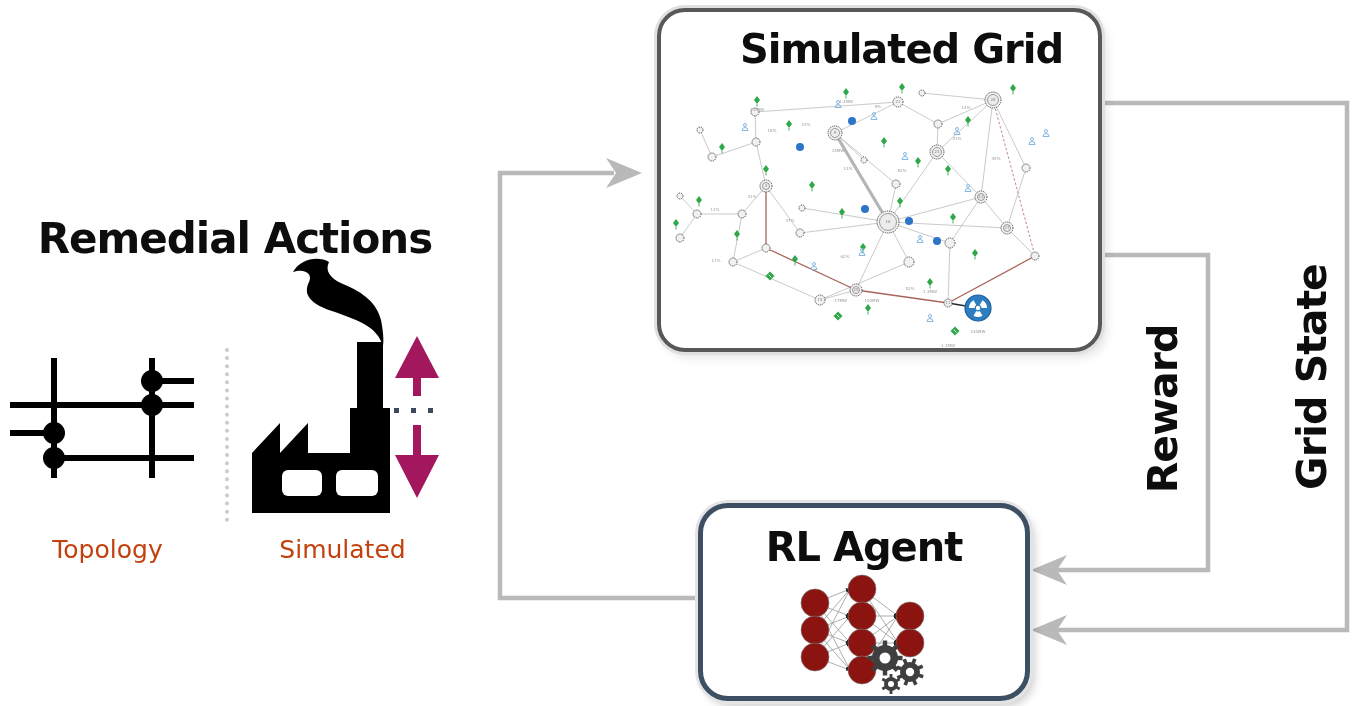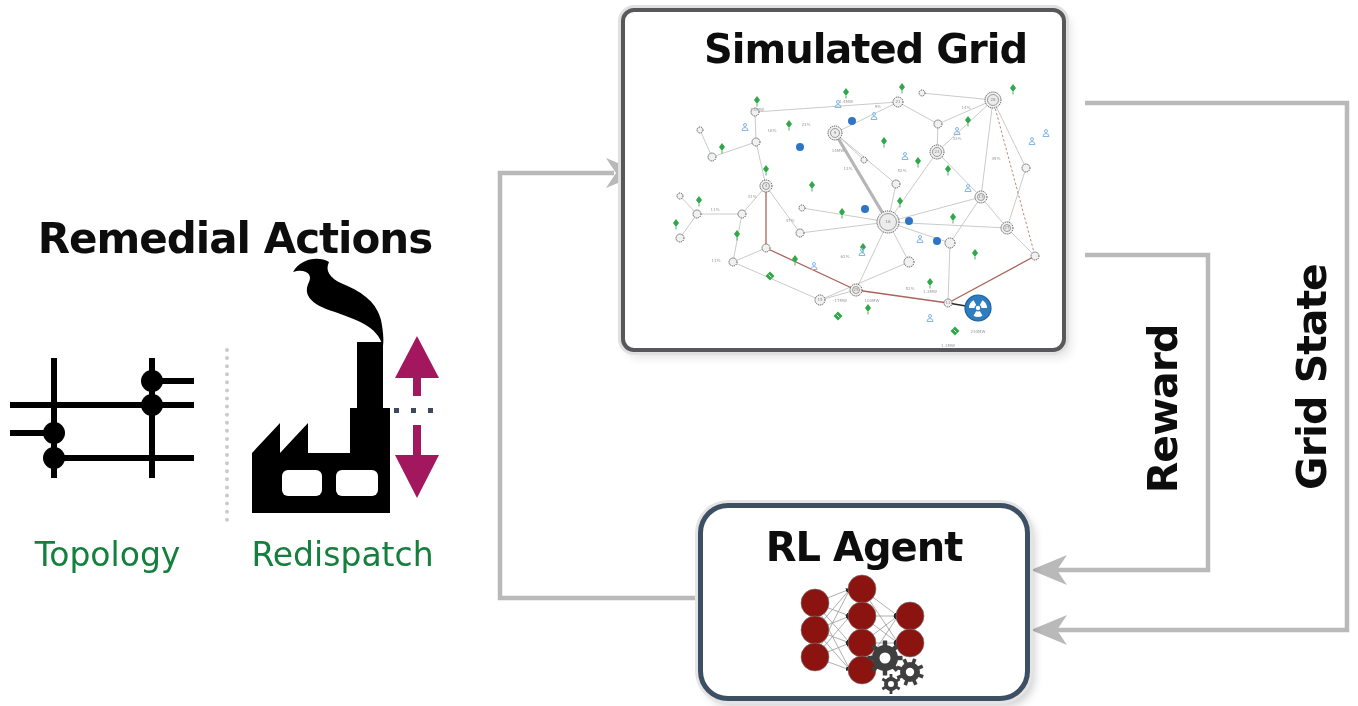--- a/index.html
+++ b/index.html
@@ -2,28 +2,28 @@
 <html><head>
 <meta charset="utf-8">
 <style>
   html,body{margin:0;padding:0;background:#fff;}
   .page{position:relative;width:1358px;height:706px;background:#fff;overflow:hidden;
         font-family:"DejaVu Sans","Liberation Sans",sans-serif;color:#0d0d0d;}
   .abs{position:absolute;}
   svg{display:block;}
   .big-title{font-weight:bold;font-size:42px;letter-spacing:-1px;text-align:center;color:#0d0d0d;}
   .box{position:absolute;background:#fff;box-sizing:border-box;}
-  .grid-box{left:621px;top:8px;width:445px;height:344px;border:4.5px solid #58585a;border-radius:13px;
+  .grid-box{left:657px;top:8px;width:445px;height:344px;border:4.5px solid #58585a;border-radius:28px;
             box-shadow:0 0 0 3px #e0e0e0, 5px 6px 10px rgba(0,0,0,.10);padding-left:44px;}
   .rl-box{left:698px;top:503px;width:332px;height:198px;border:5px solid #3d4f63;border-radius:30px;
           box-shadow:0 0 0 3px #e4e4e4, 5px 6px 9px rgba(0,0,0,.18);overflow:hidden;}
   .box-title{width:100%;text-align:center;font-weight:bold;font-size:40px;letter-spacing:-1px;color:#0d0d0d;}
   .grid-box .box-title{margin-top:14px;}
   .rl-box .box-title{margin-top:16px;}
-  .sub-label{font-size:33px;color:#15803d;text-align:center;}
+  .sub-label{font-size:25px;color:#c2410c;text-align:center;}
   .rot-label{position:absolute;font-weight:bold;font-size:41px;letter-spacing:-1px;color:#0d0d0d;
              text-align:center;transform:rotate(-90deg);white-space:nowrap;}
   .dot-sep{position:absolute;left:225px;top:348px;height:174px;width:0;border-left:4px dotted #cbcbcb;}
   .layer0{z-index:0}.layer1{z-index:1}.layer2{z-index:2}
 </style>
 </head>
 <body>
 
 <div class="page">
 
@@ -78,21 +78,21 @@
       <polygon points="7,125 51,125 29,168"></polygon>
     </g>
     <g fill="#3e4a5c">
       <rect x="6" y="78" width="5" height="5"></rect>
         <rect x="23" y="78" width="5" height="5"></rect>
         <rect x="40" y="78" width="5" height="5"></rect>
     </g>
   </svg>
 
   <div class="abs sub-label layer1" style="left:20px;top:535px;width:175px;">Topology</div>
-  <div class="abs sub-label layer1" style="left:250px;top:535px;width:185px;">Redispatch</div>
+  <div class="abs sub-label layer1" style="left:250px;top:535px;width:185px;">Simulated</div>
 
   <div class="box grid-box layer1">
     <div class="box-title">Simulated Grid</div>
   </div>
 
   <div class="box rl-box layer1">
     <div class="box-title">RL Agent</div>
     <svg width="145" height="126" viewBox="0 0 145 126" style="position:absolute;left:87px;top:62px;">
       <defs>
         <marker id="nnArrow" markerWidth="6" markerHeight="6" refX="5" refY="3" orient="auto">

